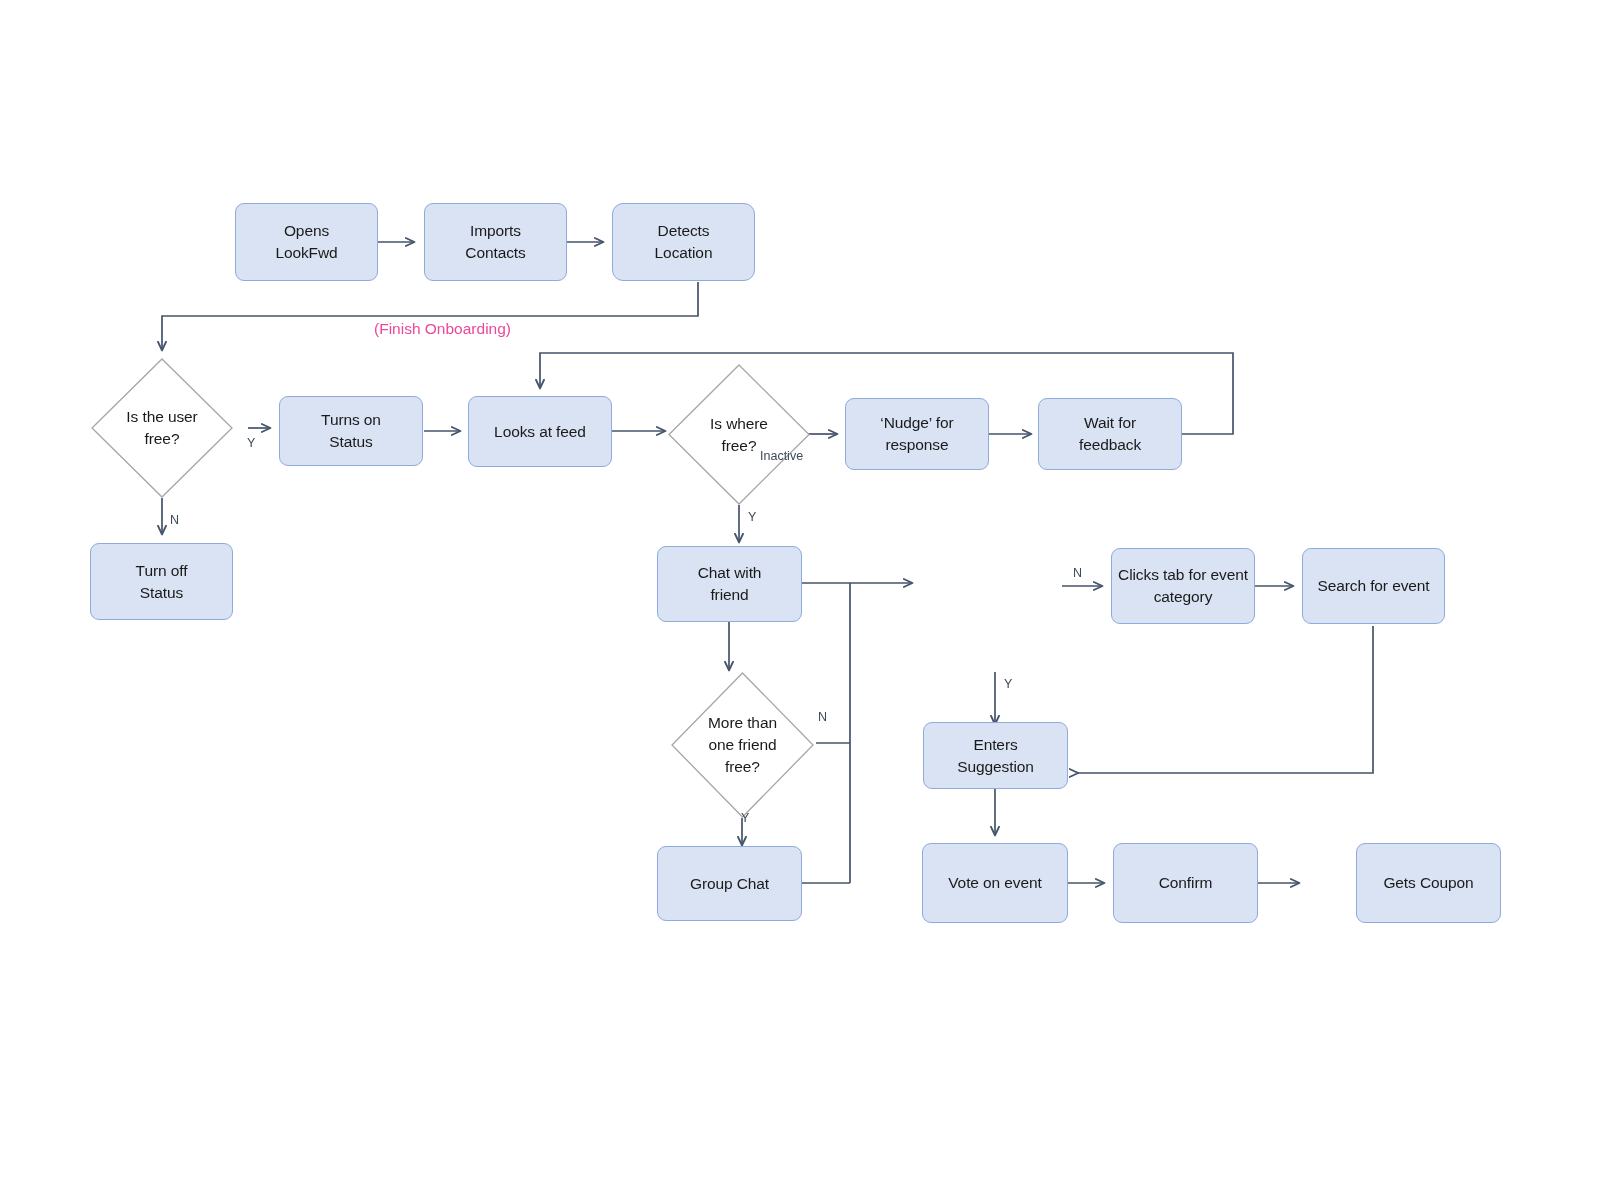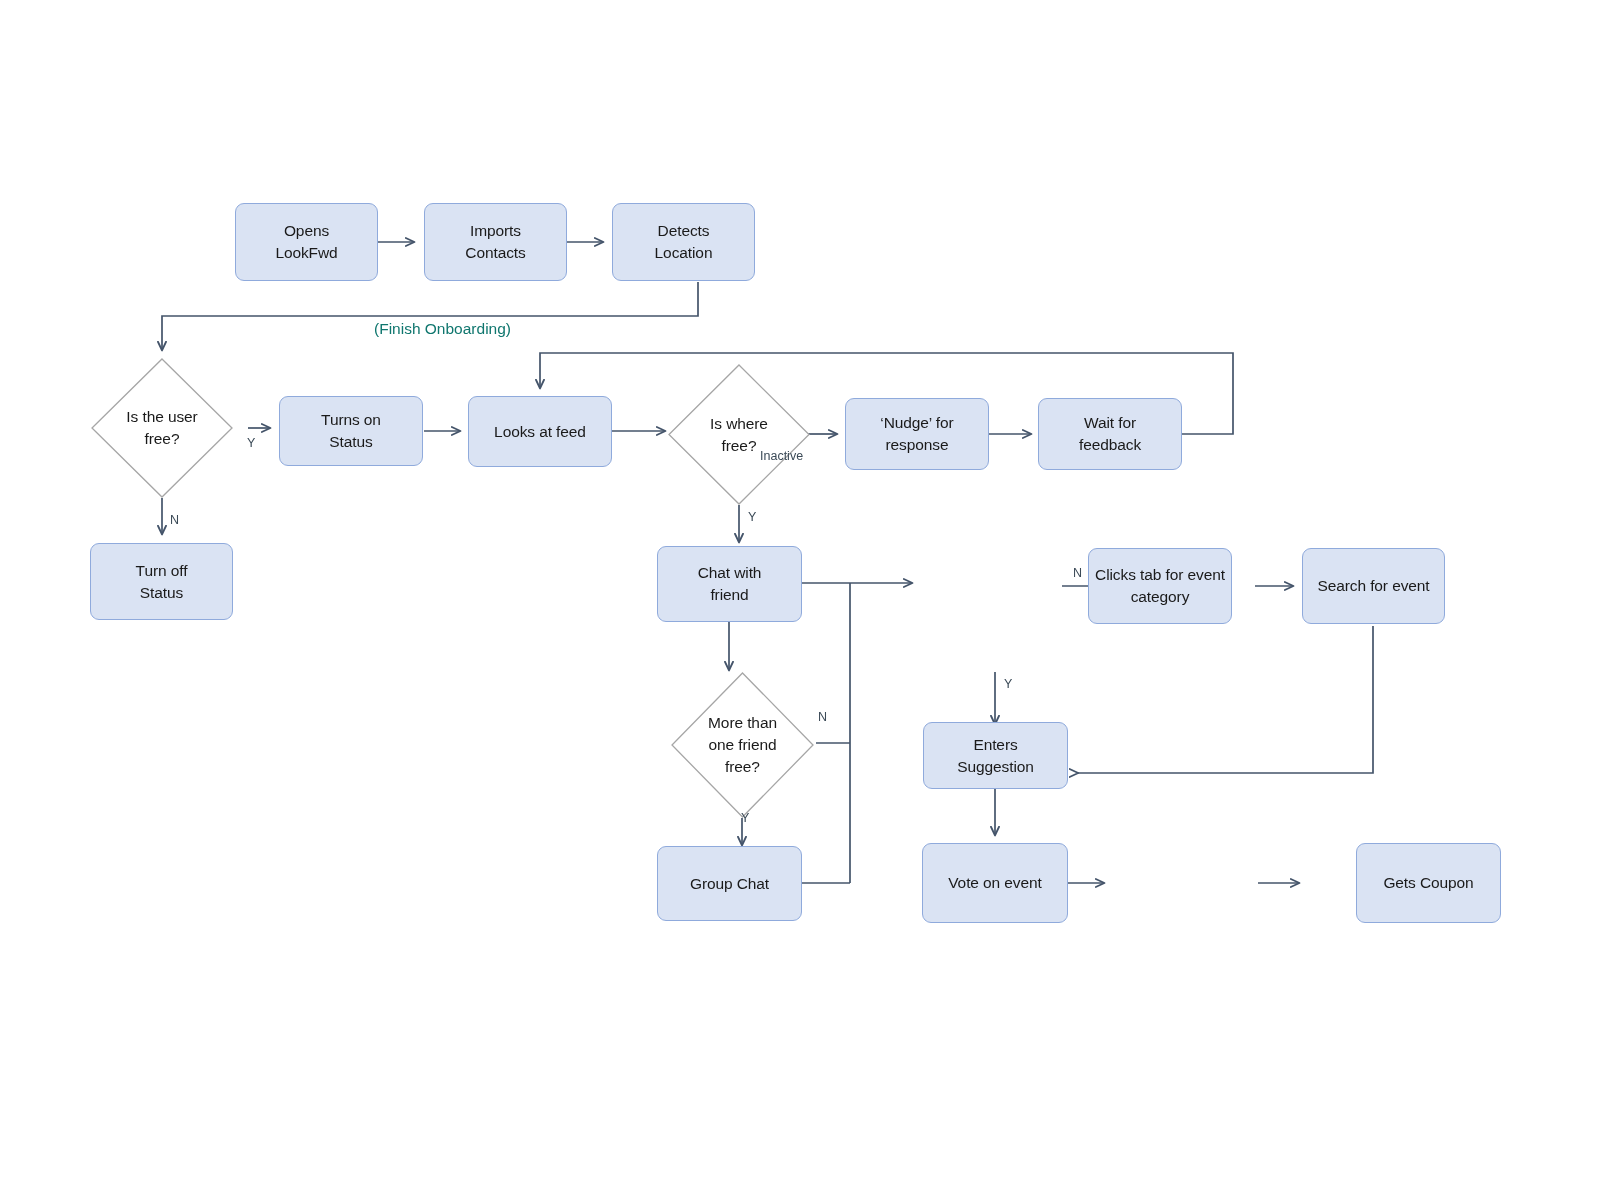--- a/index.html
+++ b/index.html
@@ -65,21 +65,21 @@
     position: absolute;
     font-size: 12.5px;
     color: #3b4a57;
     font-family: "Liberation Sans", sans-serif;
     white-space: nowrap;
     line-height: 1;
   }
   .flow-label {
     position: absolute;
     font-size: 15.5px;
-    color: #0f766e;
+    color: #ec4899;
     font-family: "Liberation Sans", sans-serif;
     white-space: nowrap;
   }
 </style>
 </head>
 <body>
 
 <div id="canvas">
 
   <svg class="edges" viewBox="0 0 1600 1200">
@@ -151,21 +151,21 @@
     </span>
   </div>
 
   <div class="node process" style="left:424px; top:203px; width:143px; height:78px;">
     <span>
       <span>Imports</span><br>
       <span>Contacts</span>
     </span>
   </div>
 
-  <div class="node process" style="left:612px; top:203px; width:143px; height:78px;">
+  <div class="node process" style="left:612px; top:203px; width:143px; height:78px;border-radius:11px;">
     <span>
       <span>Detects</span><br>
       <span>Location</span>
     </span>
   </div>
 
   <div class="node process" style="left:279px; top:396px; width:144px; height:70px;">
     <span>
       <span>Turns on</span><br>
       <span>Status</span>
@@ -201,21 +201,21 @@
     <span>
       <span>Chat with</span><br>
       <span>friend</span>
     </span>
   </div>
 
   <div class="node process" style="left:657px; top:846px; width:145px; height:75px;">
     <span>Group Chat</span>
   </div>
 
-  <div class="node process" style="left:1088px; top:548px; width:144px; height:76px;text-align:center;">
+  <div class="node process" style="left:1111px; top:548px; width:144px; height:76px;text-align:center;">
     <span>
       <span>Clicks tab for event</span><br>
       <span>category</span>
     </span>
   </div>
 
   <div class="node process" style="left:1302px; top:548px; width:143px; height:76px;">
     <span>Search for event</span>
   </div>
 
@@ -223,20 +223,23 @@
     <span>
       <span>Enters</span><br>
       <span>Suggestion</span>
     </span>
   </div>
 
   <div class="node process" style="left:922px; top:843px; width:146px; height:80px;">
     <span>Vote on event</span>
   </div>
 
+  <div class="node process" style="left:1113px; top:843px; width:145px; height:80px;">
+    <span>Confirm</span>
+  </div>
 
   <div class="node process" style="left:1308px; top:843px; width:145px; height:80px;margin-left:48px;">
     <span>Gets Coupon</span>
   </div>
 
   <div class="node decision" style="left:91px; top:358px; width:142px; height:140px;">
     <svg class="diamond-shape" viewBox="0 0 142 140" preserveAspectRatio="none">
       <polygon points="71,1 141,70 71,139 1,70" fill="#ffffff" stroke="#a6a6a6" stroke-width="1.3"></polygon>
     </svg>
     <span class="dlabel">

